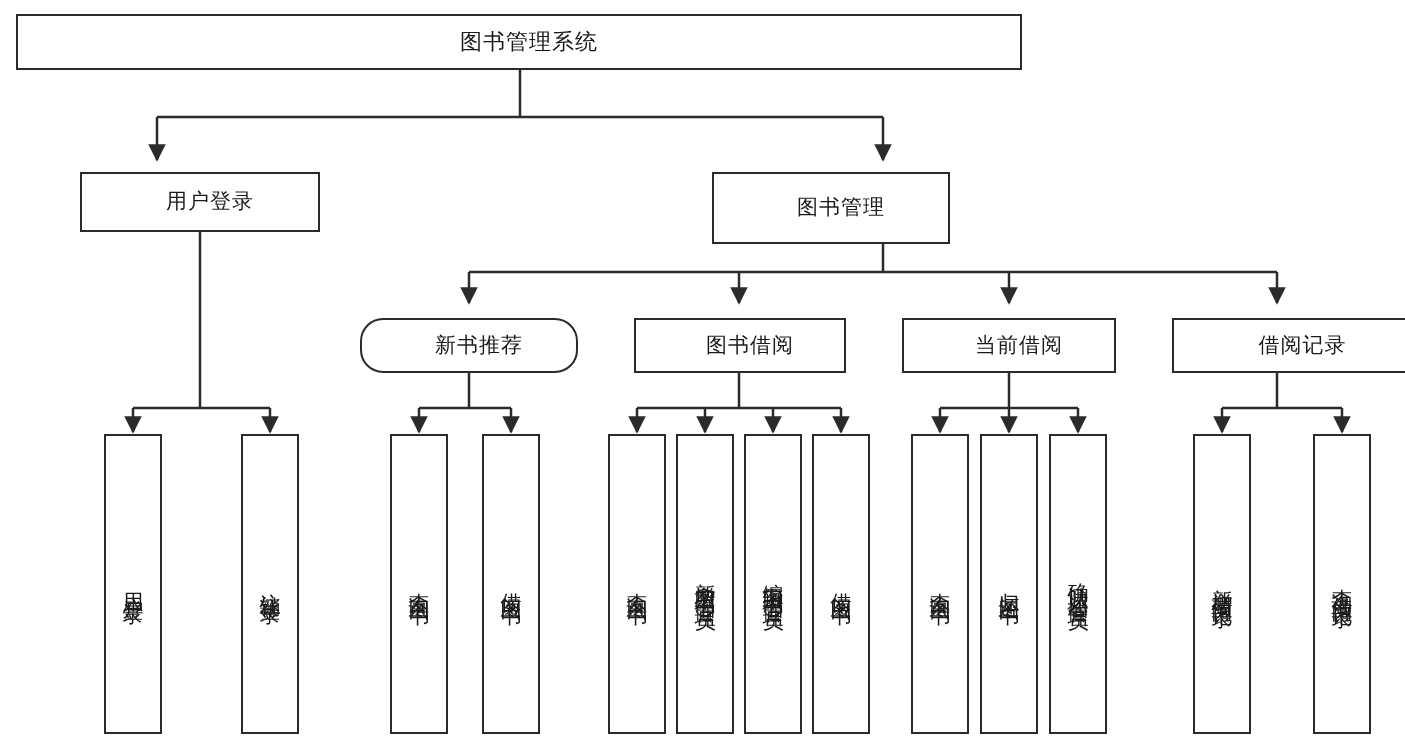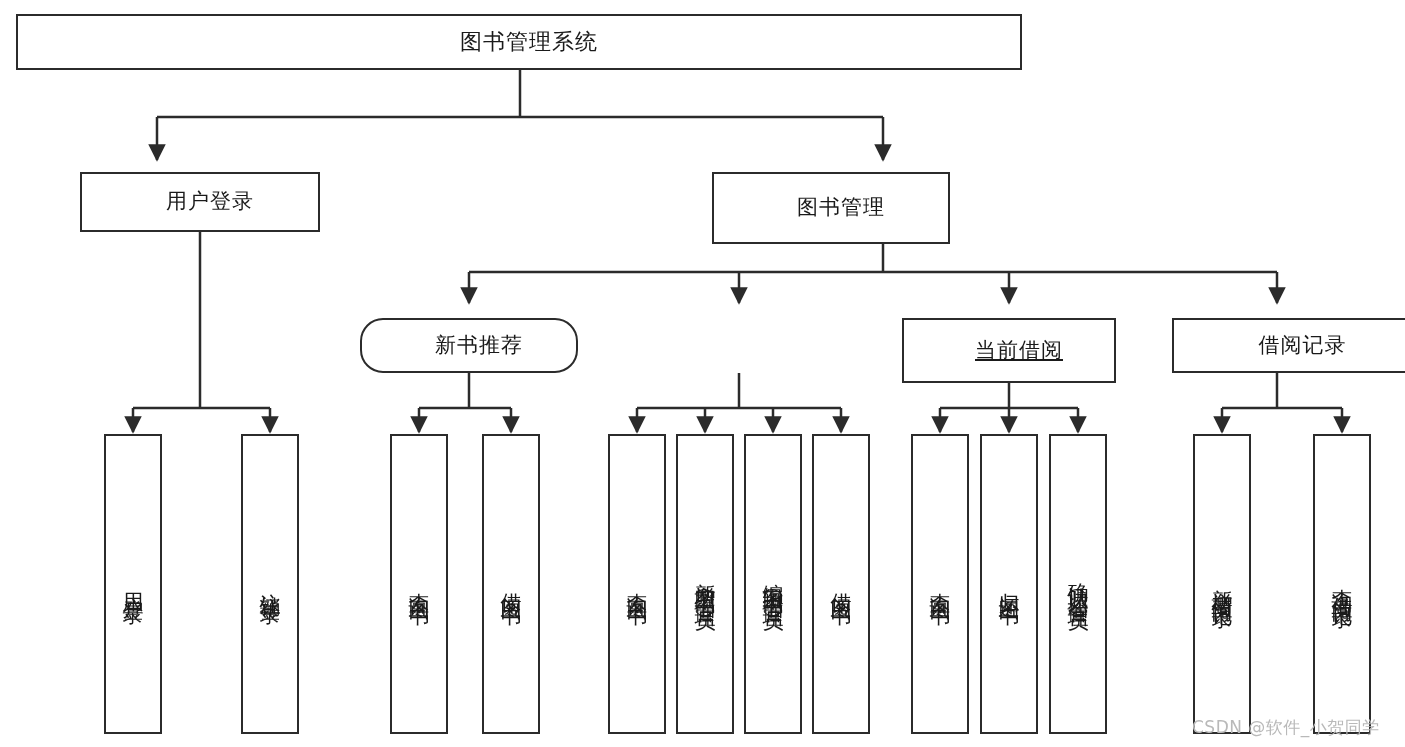--- a/index.html
+++ b/index.html
@@ -118,36 +118,36 @@
       <path d="M 1342 408 L 1342 432" marker-end="url(#arrow)"></path>
     </g>
   </svg>
 
   <div class="node node-h node-root" style="left:16px; top:14px; width:1006px; height:56px;">图书管理系统</div>
 
   <div class="node node-h" style="left:80px; top:172px; width:240px; height:60px;">用户登录</div>
   <div class="node node-h" style="left:712px; top:172px; width:238px; height:72px;">图书管理</div>
 
   <div class="node node-h" style="left:360px; top:318px; width:218px; height:55px;border-radius:23px;">新书推荐</div>
-  <div class="node node-h" style="left:902px; top:318px; width:214px; height:65px;text-decoration:underline;">当前借阅</div>
+  <div class="node node-h" style="left:634px; top:318px; width:212px; height:55px;">图书借阅</div>
+  <div class="node node-h" style="left:902px; top:318px; width:214px; height:55px;">当前借阅</div>
   <div class="node node-h" style="left:1172px; top:318px; width:241px; height:55px;">借阅记录</div>
 
   <div class="node node-v" style="left:104px; top:434px; width:58px; height:300px;">用户登录</div>
   <div class="node node-v" style="left:241px; top:434px; width:58px; height:300px;">注销登录</div>
 
   <div class="node node-v" style="left:390px; top:434px; width:58px; height:300px;">查询图书</div>
   <div class="node node-v" style="left:482px; top:434px; width:58px; height:300px;">借阅图书</div>
 
   <div class="node node-v" style="left:608px; top:434px; width:58px; height:300px;">查询图书</div>
   <div class="node node-v" style="left:676px; top:434px; width:58px; height:300px;">新增图书（管理员）</div>
   <div class="node node-v" style="left:744px; top:434px; width:58px; height:300px;">编辑图书（管理员）</div>
   <div class="node node-v" style="left:812px; top:434px; width:58px; height:300px;">借阅图书</div>
 
   <div class="node node-v" style="left:911px; top:434px; width:58px; height:300px;">查询图书</div>
   <div class="node node-v" style="left:980px; top:434px; width:58px; height:300px;">归还图书</div>
   <div class="node node-v" style="left:1049px; top:434px; width:58px; height:300px;">确认归还（管理员）</div>
 
   <div class="node node-v" style="left:1193px; top:434px; width:58px; height:300px;">新增借阅记录</div>
   <div class="node node-v" style="left:1313px; top:434px; width:58px; height:300px;">查询借阅记录</div>
 
-  <div class="watermark" style="left:1192px; top:716px;">CSDN @软件_小贺同学</div>
 
 </div>
 
 </body></html>

